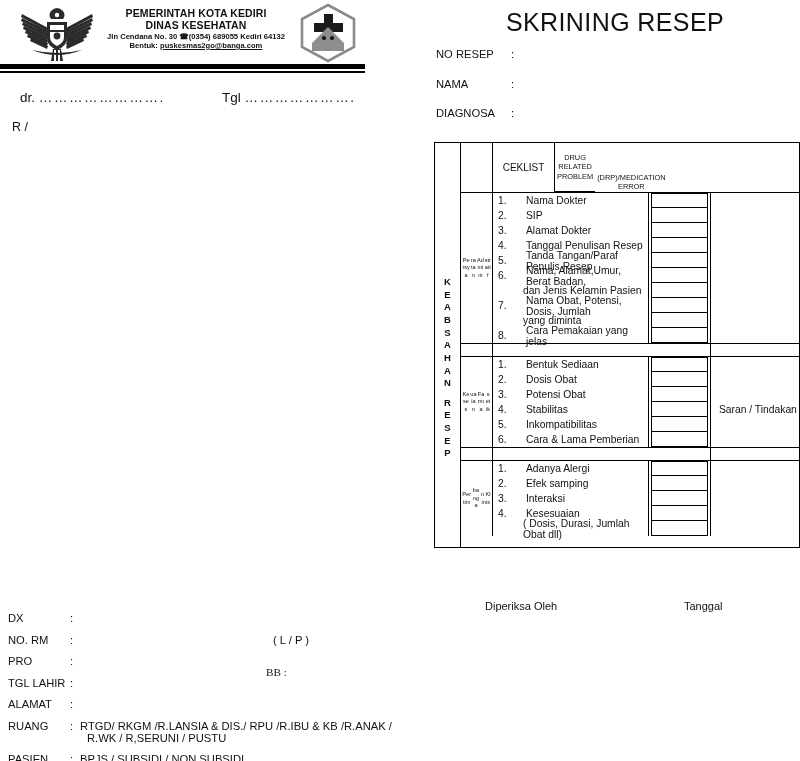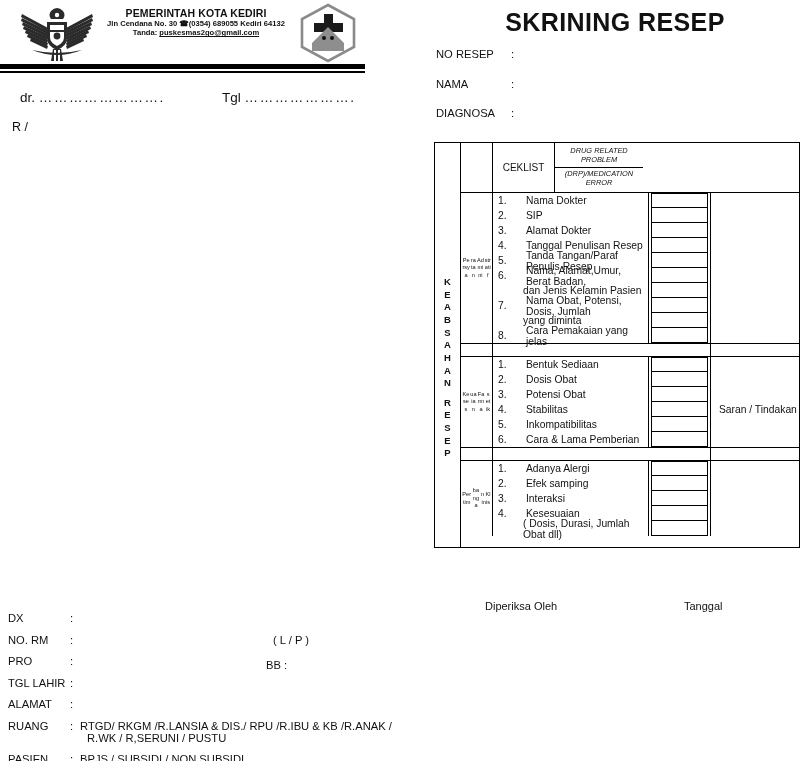--- a/index.html
+++ b/index.html
@@ -29,21 +29,21 @@
   #org-block .l4 { font-size:7.6px; font-weight:700; white-space:nowrap; margin-top:1px; }
   #org-block .l5 { font-size:7.6px; font-weight:700; white-space:nowrap; }
   #org-block .l5 .mail { text-decoration: underline; }
 
   #divider-thick { position:absolute; left:0; top:64px; width:365px; height:5px; background:#000; }
   #divider-thin  { position:absolute; left:0; top:71px; width:365px; height:1.6px; background:#000; }
 
   
   #doc-title {
     position:absolute; left:430px; top:8px; width:370px;
-    text-align:center; font-size:25px; font-weight:700; letter-spacing:.4px;
+    text-align:center; font-size:25px; font-weight:400; letter-spacing:.4px;
   }
   .rf-row { position:absolute; left:436px; font-size:11.2px; white-space:nowrap; }
   .rf-row .lbl { display:inline-block; width:75px; }
   .rf-row .col { display:inline-block; }
   #rf-0 { top:48px; }
   #rf-1 { top:78px; }
   #rf-2 { top:107px; }
 
   
   #dr-line { position:absolute; left:20px; top:90px; font-size:13.5px; white-space:nowrap; }
@@ -79,28 +79,28 @@
   .th-krit {
     flex:1; border-right:1.3px solid #000;
     display:flex; align-items:center; justify-content:center;
     font-size:11.2px; text-align:center;
   }
   .th-cek {
     width:62px; border-right:1.3px solid #000;
     display:flex; align-items:center; justify-content:center;
     font-size:10px;
   }
-  .th-drp { width:88px; display:flex; flex-direction:column;font-style:italic; }
+  .th-drp { width:88px; display:flex; flex-direction:row; }
   .th-drp .p1 {
     flex:1; display:flex; align-items:center; justify-content:center;
     font-size:7.4px; text-align:center; line-height:1.25; padding:1px 2px;
     border-bottom:1.3px solid #000;
   }
   .th-drp .p2 {
-    flex:1; display:flex; align-items:flex-start; justify-content:center;
+    flex:1; display:flex; align-items:flex-end; justify-content:center;
     font-size:7.4px; text-align:center; line-height:1.25; padding:1px 2px;
   }
 
   
   .section { display:flex; border-bottom:1.6px solid #000; }
   .section:last-child { border-bottom:none; }
   .sec-label {
     width:32px; border-right:1.3px solid #000;
     display:flex; align-items:center; justify-content:center;
     text-align:center; font-size:5.6px; line-height:1.32; padding:0 1px;
@@ -135,21 +135,21 @@
 
   
   #patient { position:absolute; left:8px; top:612px; width:420px; font-size:11.2px; }
   .pt-row { display:flex; margin-bottom:9.5px; align-items:flex-start; white-space:nowrap; }
   .pt-row .k { width:62px; flex:none; }
   .pt-row .c { width:10px; flex:none; }
   .pt-row .v { flex:1; }
   .pt-row .v .l2 { display:block; padding-left:7px; }
   .pt-extra { position:absolute; font-size:11.2px; white-space:nowrap; }
   #lp-mark { left:265px; top:22px; }
-  #bb-mark { left:258px; top:47px; }
+  #bb-mark { left:258px; top:54px;font-family:Liberation Serif, serif; }
 </style>
 </head>
 <body>
 
 <div id="header">
 
   <svg id="garuda-logo" viewBox="0 0 78 60">
     <g fill="#2b2b2b">
 
       <g>
@@ -183,22 +183,23 @@
       <path d="M35 45 h8 l2 12 h-12 Z"></path>
       <path d="M36 46 h2 v11 h-2 Z" fill="#fff"></path>
       <path d="M40 46 h2 v11 h-2 Z" fill="#fff"></path>
 
       <path d="M14 46 q25 10 50 0 q-25 6 -50 0 Z"></path>
     </g>
   </svg>
 
   <div id="org-block">
     <div class="l1">PEMERINTAH KOTA KEDIRI</div>
+    <div class="l2">DINAS KESEHATAN</div>
     <div class="l4">Jln Cendana No. 30 ☎(0354) 689055 Kediri 64132</div>
-    <div class="l5"><span>Tanda:</span> <span class="mail">puskesmas2go@gmail.com</span></div>
+    <div class="l5"><span>Bentuk:</span> <span class="mail">puskesmas2go@banga.com</span></div>
   </div>
 
   <svg id="puskesmas-logo" viewBox="0 0 62 60">
     <polygon points="31,2 57,16 57,44 31,58 5,44 5,16" fill="#ffffff" stroke="#8a8a8a" stroke-width="2.6"></polygon>
     <path d="M17 20 h10 v-9 h9 v9 h10 v9 h-10 v9 h-9 v-9 h-10 Z" fill="#1a1a1a"></path>
     <path d="M31 24 L47 40 L47 48 L15 48 L15 40 Z" fill="#8e8e8e"></path>
     <circle cx="27" cy="35" r="2" fill="#111"></circle>
     <circle cx="35" cy="35" r="2" fill="#111"></circle>
   </svg>
 

